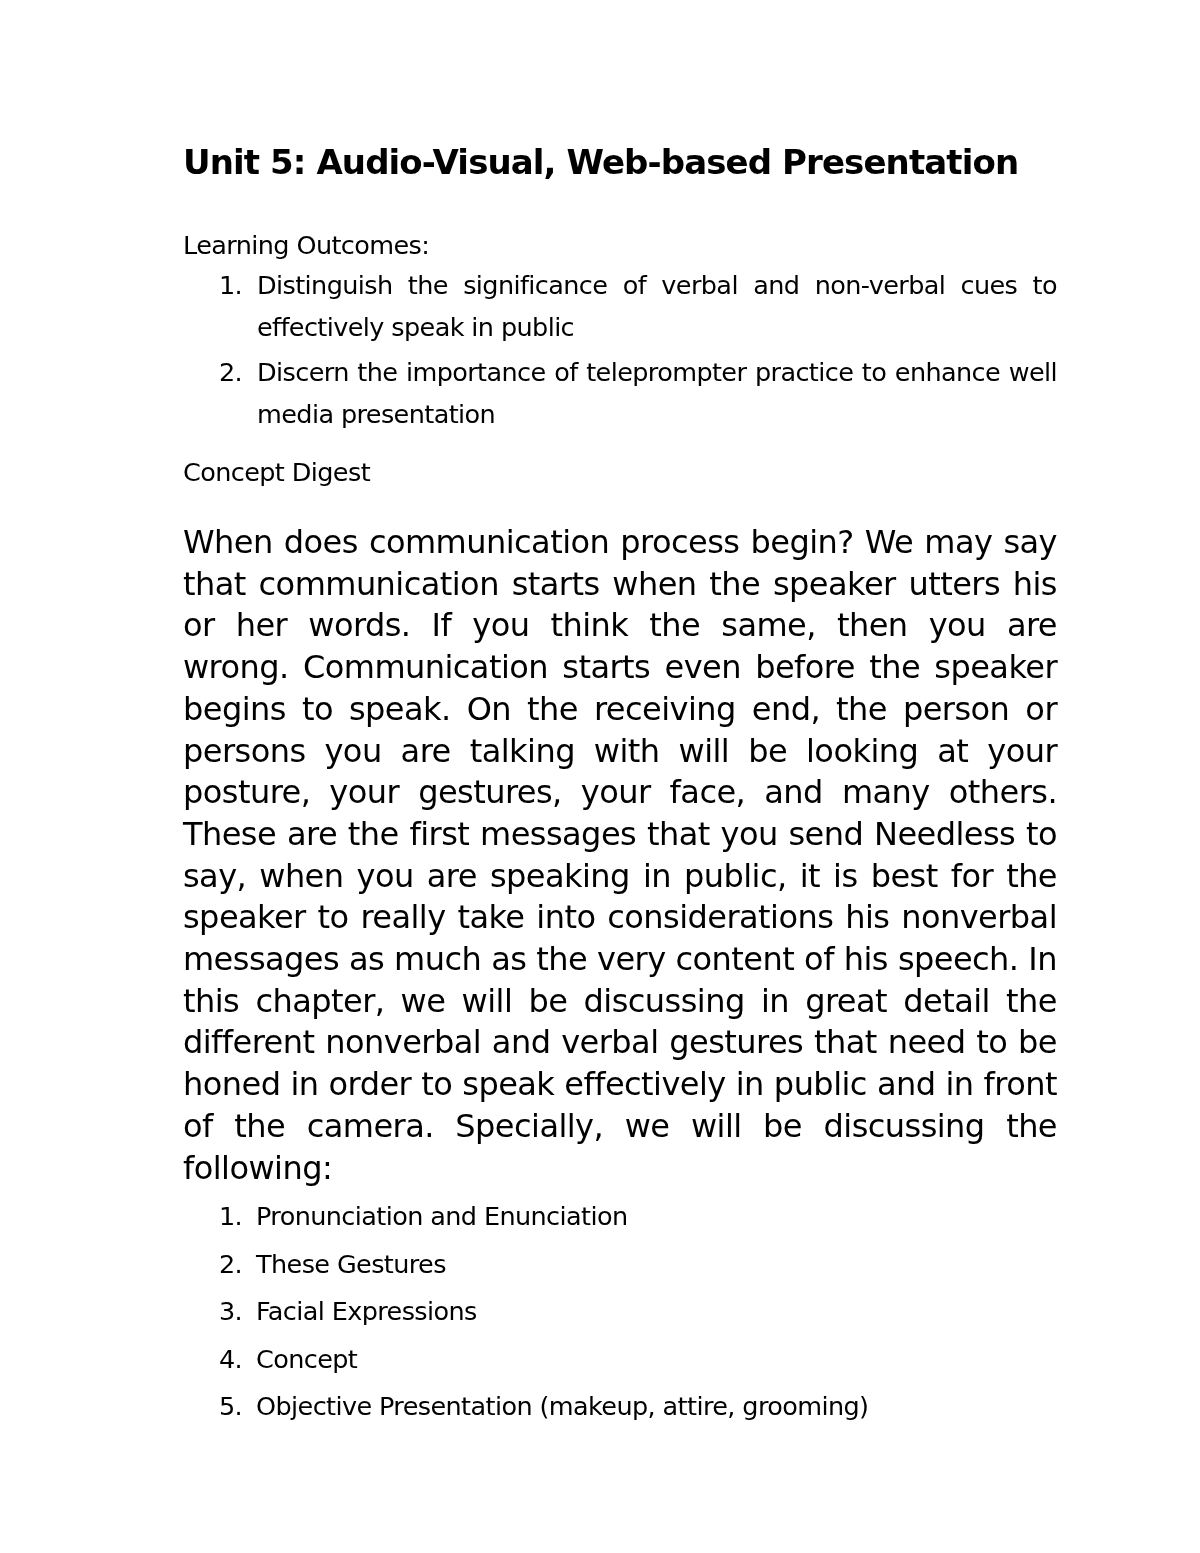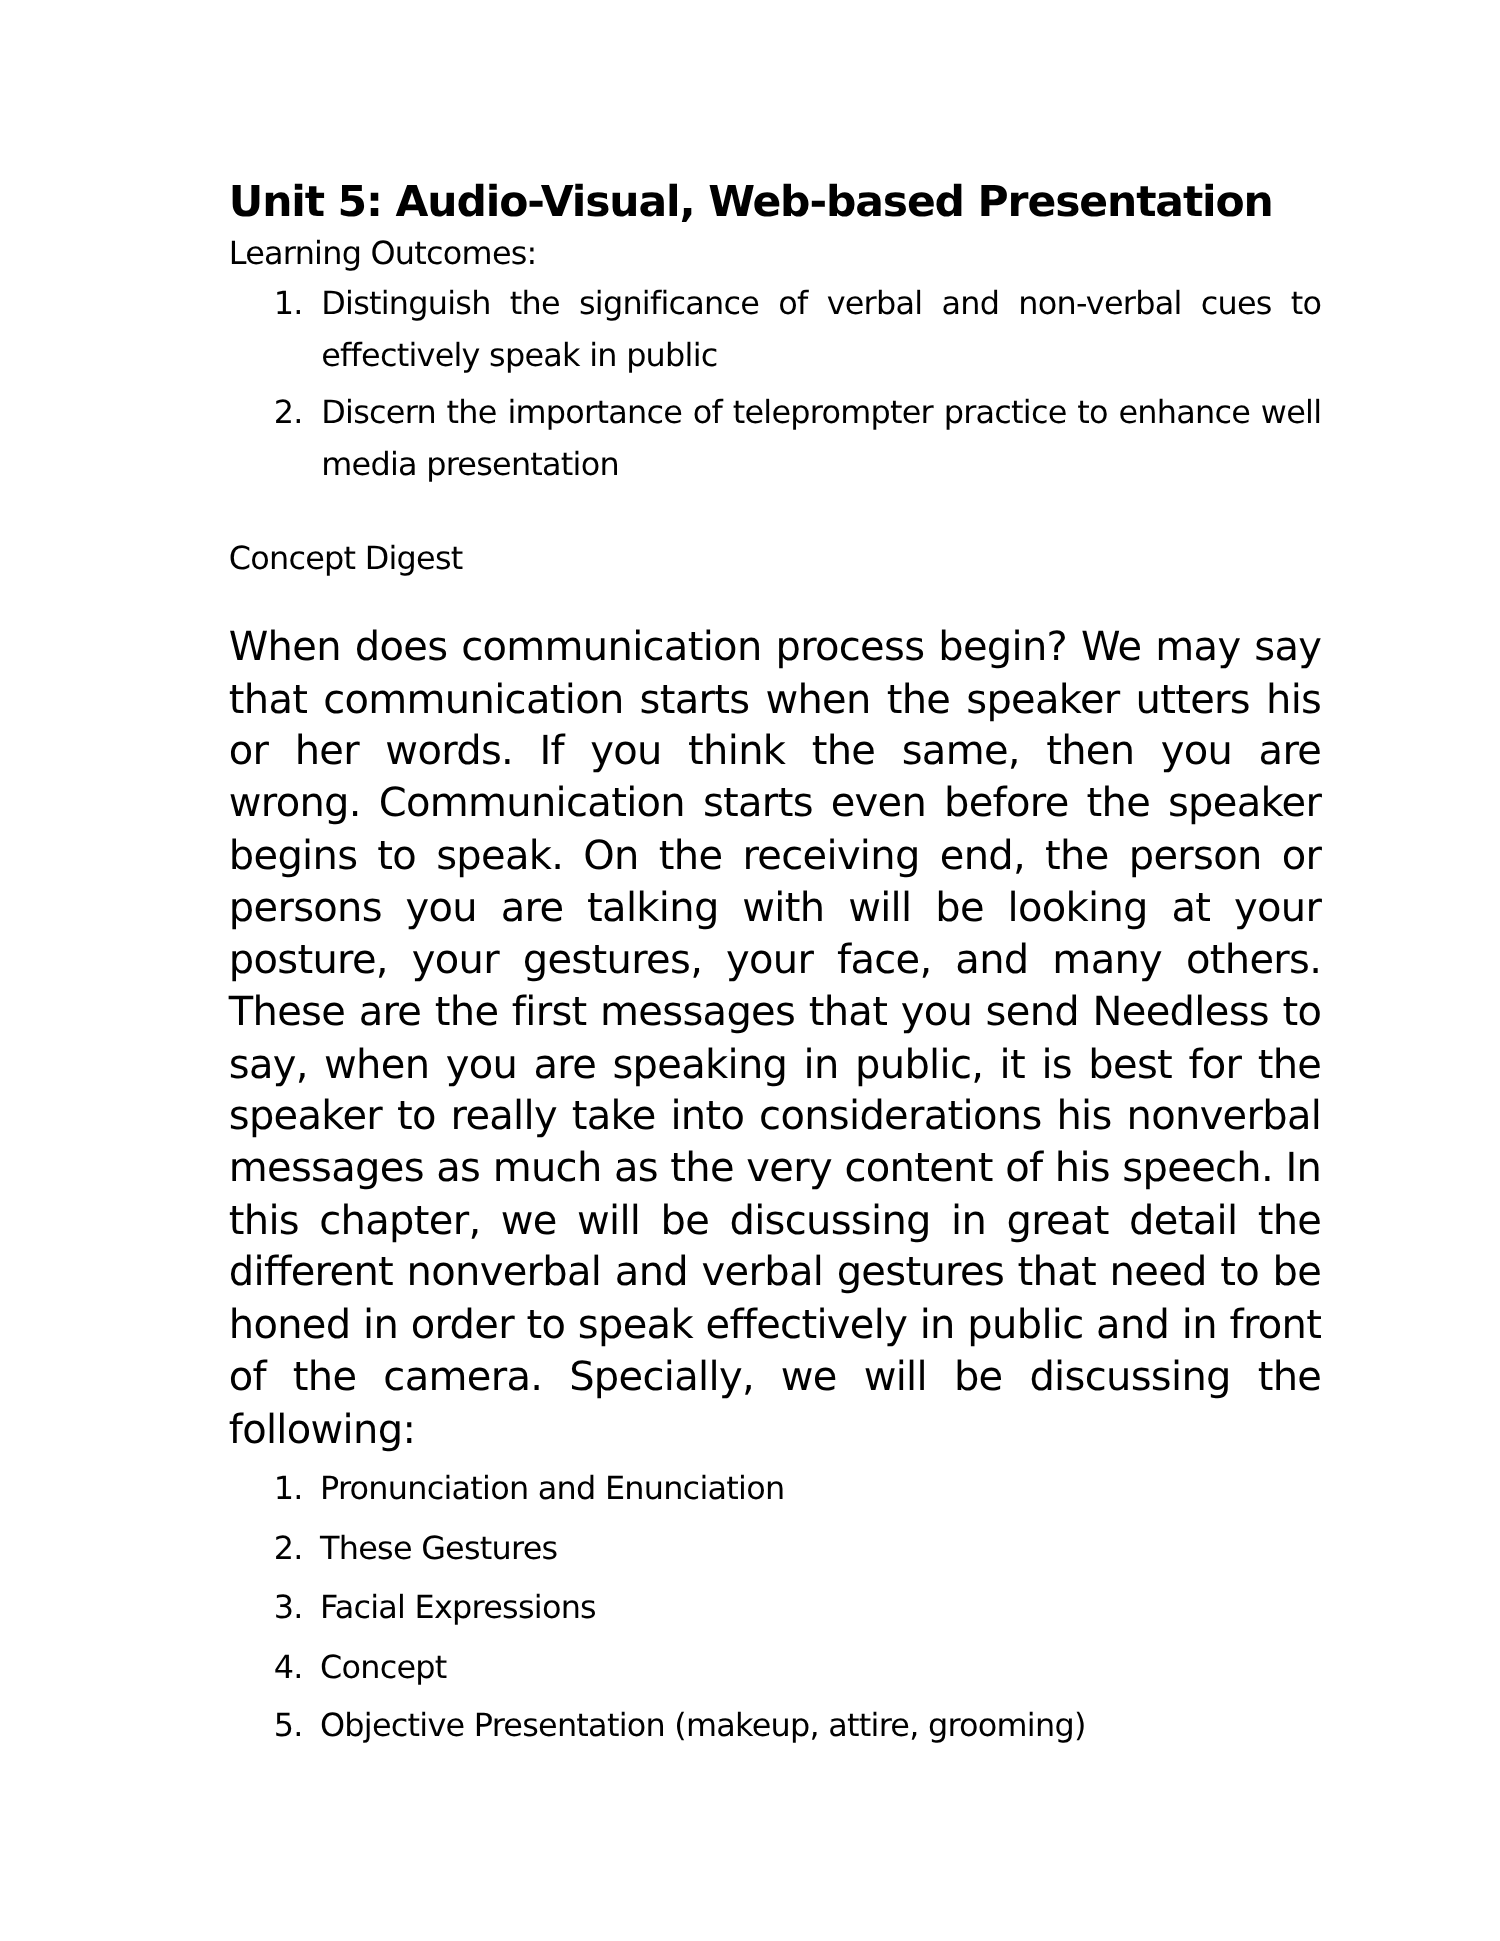--- a/index.html
+++ b/index.html
@@ -30,20 +30,21 @@
   }
   .topic-value {
     color: #c00000;
   }
   .section-label {
     font-size: 25.5px;
     letter-spacing: -0.6px;
     line-height: 40px;
   }
   .outcomes-label {
+    margin-top: 42px;
   }
   ol.outcomes {
     margin: 0;
     padding: 0;
     list-style: none;
   }
   ol.outcomes li {
     position: relative;
     padding-left: 74px;
     font-size: 25.5px;
@@ -54,21 +55,21 @@
   }
   ol.outcomes li + li {
     margin-top: 4px;
   }
   ol.outcomes li .num {
     position: absolute;
     left: 36px;
     top: 0;
   }
   .concept-label {
-    margin-top: 34px;
+    margin-top: 17px;
   }
   .paragraph {
     margin-top: 30px;
     font-size: 32px;
     letter-spacing: -0.55px;
     line-height: 41.7px;
     text-align: justify;
     text-align-last: left;
     word-spacing: 0px;
   }

